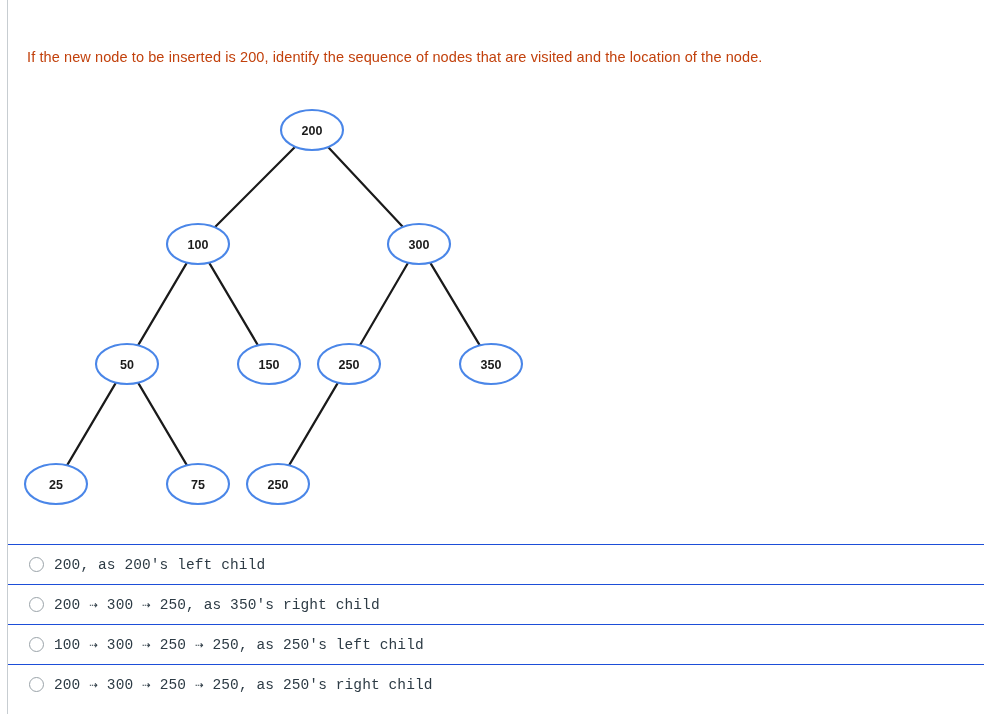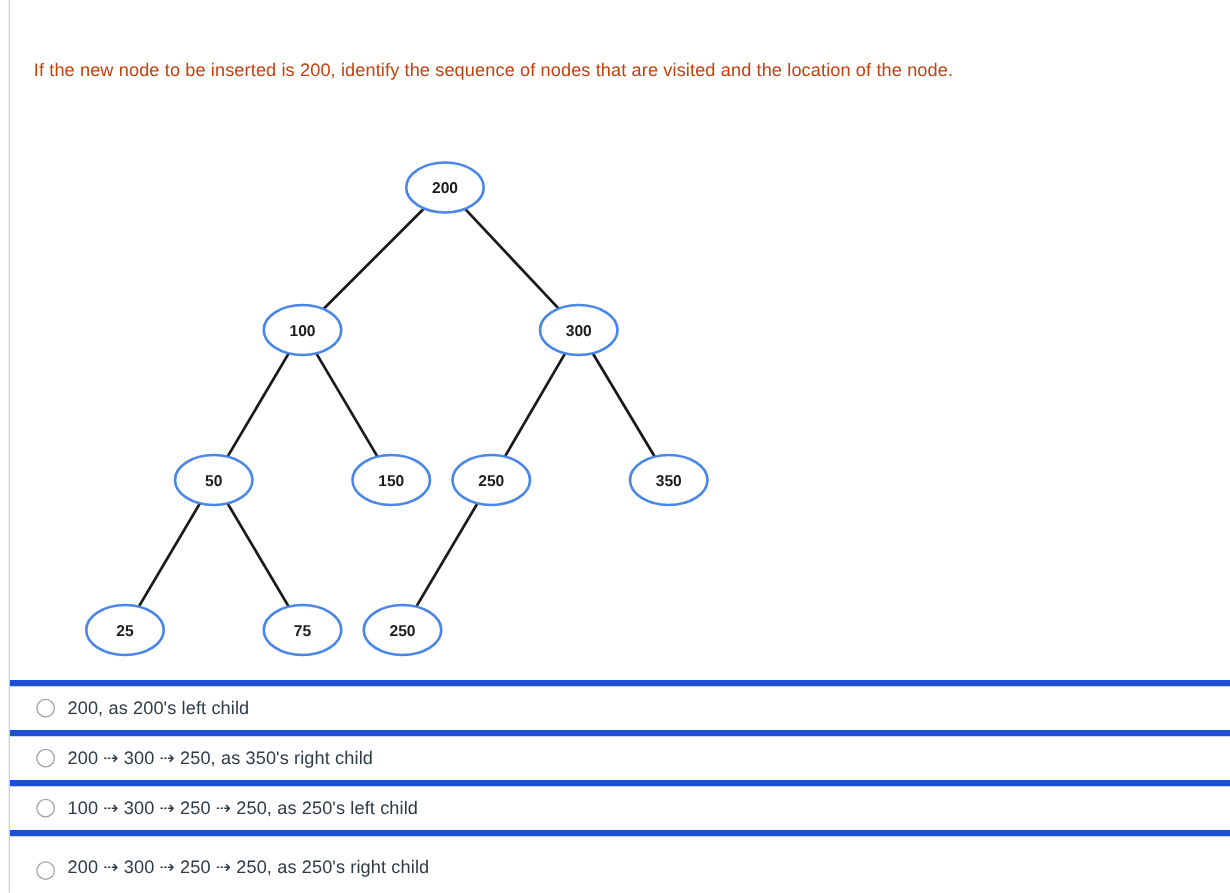--- a/index.html
+++ b/index.html
@@ -34,24 +34,23 @@
     font-size: 14.5px;
     line-height: 20px;
     color: #c2410c;
     letter-spacing: 0.1px;
   }
 
   
   .tree-wrap {
     position: absolute;
     left: 0;
-    top: 108px;
+    top: 88px;
     width: 620px;
     height: 440px;
-    padding-left: 44px;
   }
   .tree-svg { display: block; }
 
   .node-ellipse {
     fill: #ffffff;
     stroke: #4a86e8;
     stroke-width: 2.1;
   }
   .node-label {
     font-family: "Liberation Sans", sans-serif;
@@ -70,27 +69,28 @@
   
   .options {
     position: absolute;
     left: 8px;
     top: 544px;
     width: 976px;
   }
   .option-row {
     position: relative;
     height: 40px;
-    border-top: 5px solid #1d4ed8;
+    border-top: 1px solid #1d4ed8;
     display: flex;
     align-items: center;
     padding-left: 21px;
     box-sizing: border-box;
+    font-family: Liberation Mono, monospace;
   }
-  .option-row:last-child { border-bottom: none; align-items: flex-end; }
+  .option-row:last-child { border-bottom: none; }
   .radio {
     width: 13px;
     height: 13px;
     min-width: 13px;
     border: 1px solid #9aa3a9;
     border-radius: 50%;
     background: #fff;
     margin-right: 10px;
   }
   .option-label {

